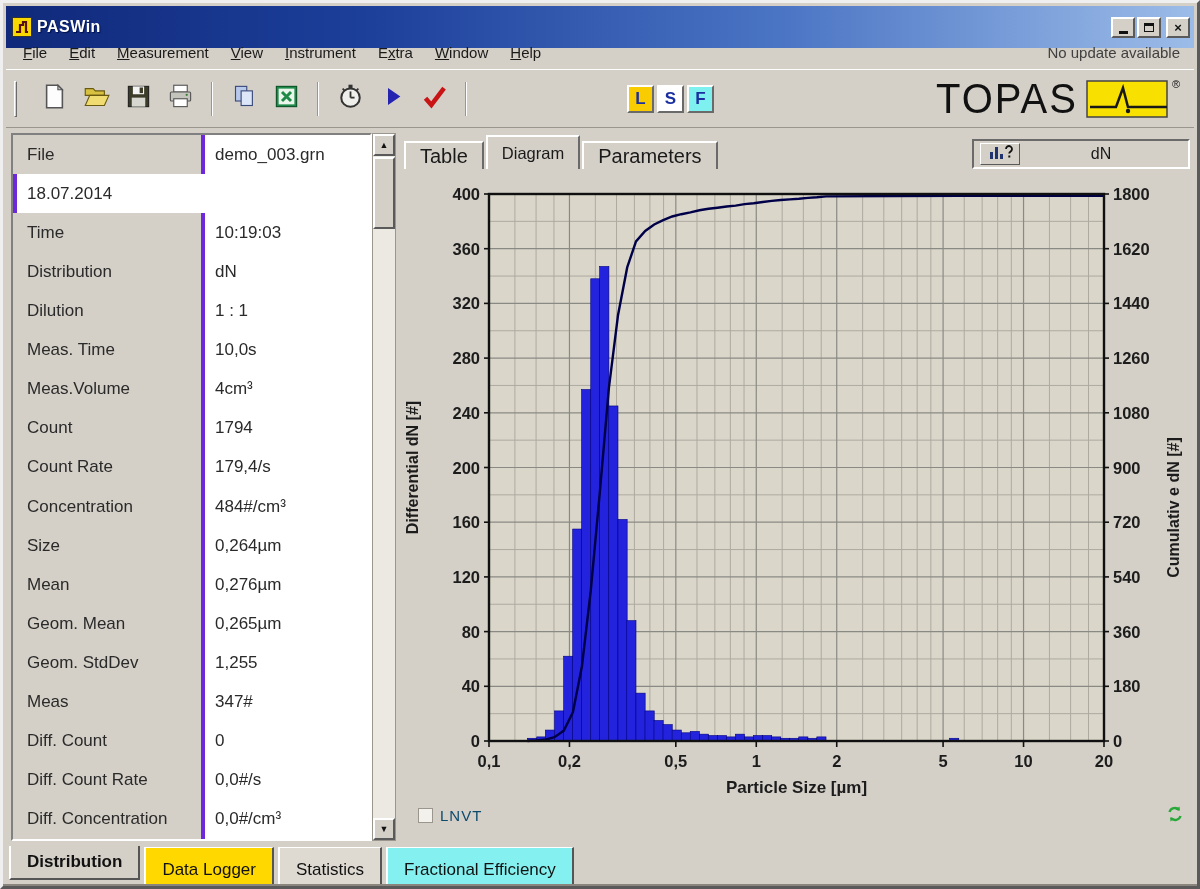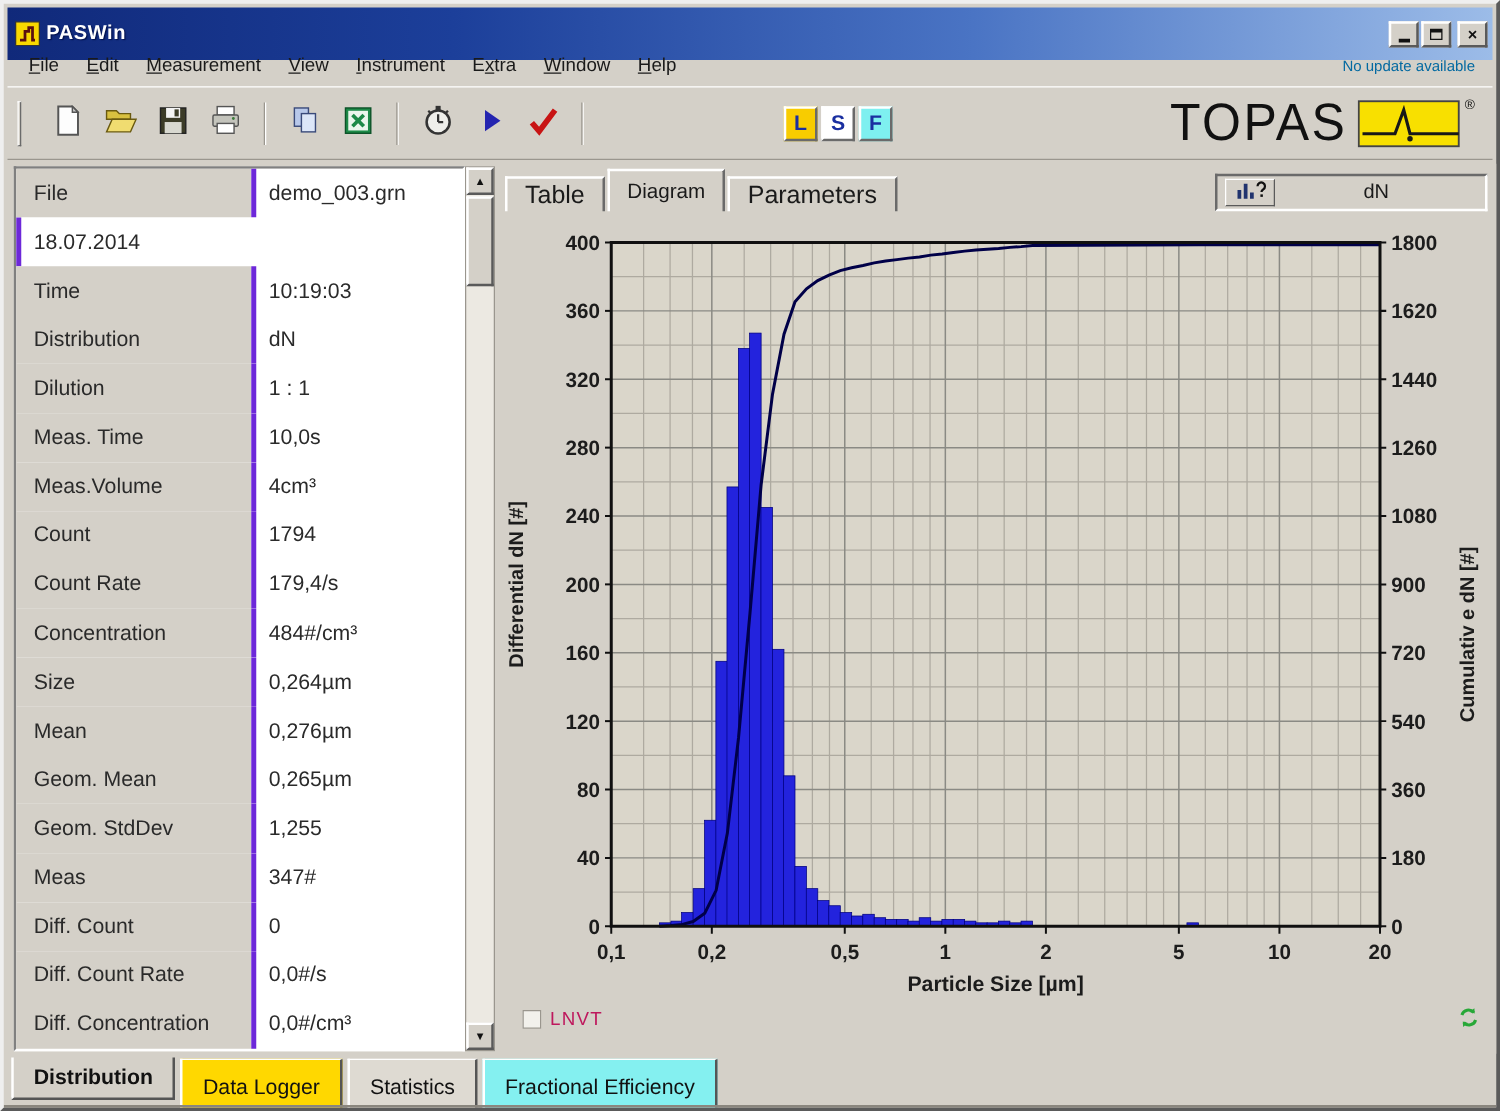--- a/index.html
+++ b/index.html
@@ -30,21 +30,21 @@
   .win-btn.close { margin-left:3px; }
   .minim-glyph { display:block; width:9px; height:3px; background:#111; margin-top:10px; }
   .maxim-glyph { display:block; width:10px; height:9px; border:1px solid #111; border-top:3px solid #111; }
   
   .menubar {
     position:absolute; left:3px; top:35px; right:3px; height:29px;
     display:flex; align-items:center; padding:0 6px;
     font-size:15px; color:#1a1a1a;
   }
   .menu-item { padding:4px 11px; cursor:default; }
-  .update-status { margin-left:auto; color:#0369a1; font-size:12px; padding-right:8px; }
+  .update-status { margin-left:auto; color:#404040; font-size:15px; padding-right:8px; }
   
   .toolbar {
     position:absolute; left:3px; top:66px; right:3px; height:59px;
     border-top:1px solid #ffffff; border-bottom:1px solid #9a968e;
     display:flex; align-items:center; padding:0 8px;
   }
   .grip { width:3px; height:36px; margin-right:16px;
     border:1px solid; border-color:#ffffff #6a6a6a #6a6a6a #ffffff; }
   .tb-btn { width:36px; height:36px; margin:0 3px; display:flex; align-items:center; justify-content:center;
     border:1px solid transparent; }
@@ -99,21 +99,21 @@
     border:2px solid; border-color:#6a6a6a #ffffff #ffffff #6a6a6a;
     background:#d4d0c8; display:flex; align-items:center; padding:0 6px;
   }
   .chart-type-btn { width:40px; height:22px; background:#d4d0c8;
     border:1px solid; border-color:#ffffff #5a5a5a #5a5a5a #ffffff;
     display:flex; align-items:center; justify-content:center; }
   .dn-label { flex:1; text-align:center; font-size:16px; color:#1a1a1a; }
   .chart-svg-holder { position:absolute; left:2px; top:40px; width:795px; height:636px; }
   .lnvt-row { position:absolute; left:18px; top:676px; display:flex; align-items:center; gap:7px; }
   .lnvt-box { width:15px; height:15px; background:#f2f1ec; border:1px solid #9a968e; }
-  .lnvt-label { font-size:15px; color:#be185d; letter-spacing:1px; }
+  .lnvt-label { font-size:15px; color:#0c4a6e; letter-spacing:1px; }
   .refresh-holder { position:absolute; right:14px; top:674px; width:18px; height:18px; }
   
   .bottom-tabs { position:absolute; left:6px; top:843px; right:3px; height:40px;
     display:flex; align-items:flex-start; }
   .btab {
     height:34px; padding:0 16px; display:flex; align-items:center;
     font-size:17px; color:#111;
     border:2px solid; border-color:#d4d0c8 #555555 #555555 #ffffff;
     border-top:none; margin-right:4px; margin-top:0;
   }

